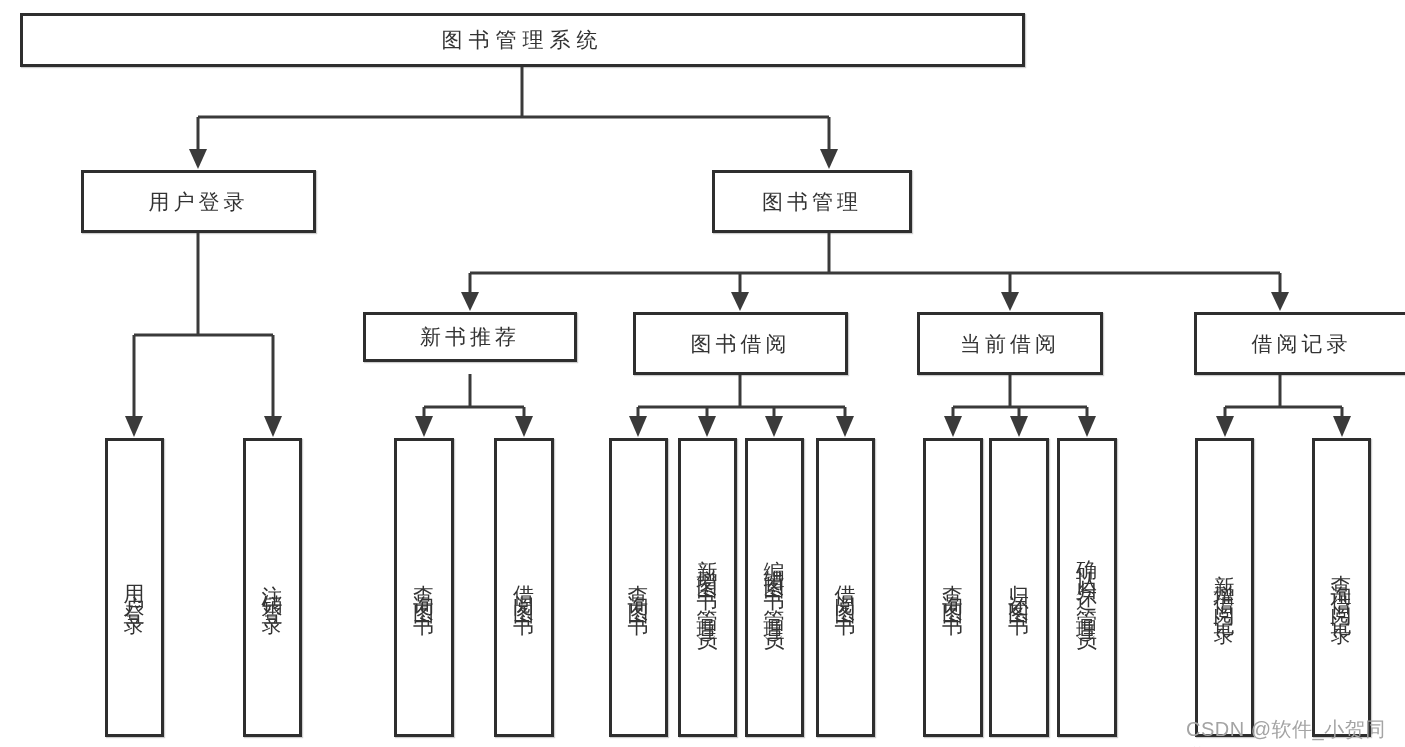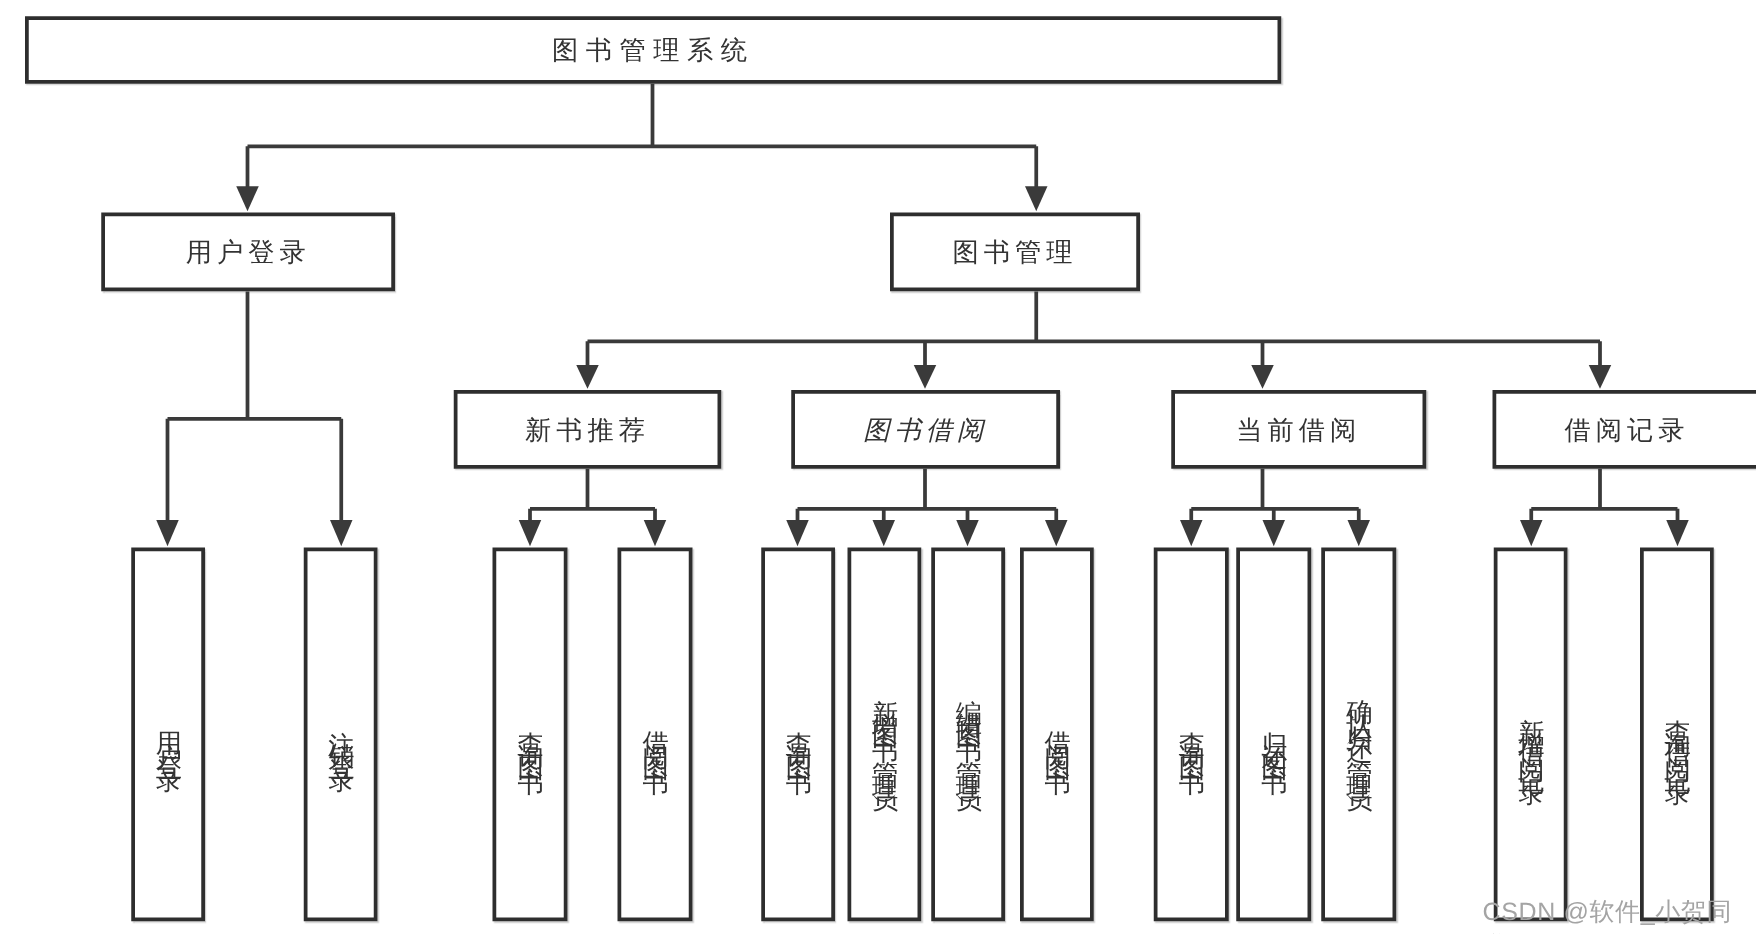--- a/index.html
+++ b/index.html
@@ -121,27 +121,27 @@
     <span>图书管理系统</span>
   </div>
 
   <div class="node hlabel" style="left:81px; top:170px; width:235px; height:63px;">
     <span>用户登录</span>
   </div>
   <div class="node hlabel" style="left:712px; top:170px; width:200px; height:63px;">
     <span>图书管理</span>
   </div>
 
-  <div class="node hlabel" style="left:363px; top:312px; width:214px; height:63px;">
+  <div class="node hlabel" style="left:363px; top:312px; width:214px; height:50px;">
     <span>新书推荐</span>
   </div>
-  <div class="node hlabel" style="left:633px; top:312px; width:215px; height:63px;font-style:italic;">
+  <div class="node hlabel" style="left:633px; top:312px; width:215px; height:63px;">
     <span>图书借阅</span>
   </div>
-  <div class="node hlabel" style="left:937px; top:312px; width:204px; height:63px;">
+  <div class="node hlabel" style="left:917px; top:312px; width:186px; height:63px;">
     <span>当前借阅</span>
   </div>
   <div class="node hlabel" style="left:1173px; top:312px; width:215px; height:63px;margin-left:21px;">
     <span>借阅记录</span>
   </div>
 
   <div class="node leaf" style="left:105px; top:438px; width:59px; height:299px;">
     <span class="vtext">用户登录</span>
   </div>
   <div class="node leaf" style="left:243px; top:438px; width:59px; height:299px;">

